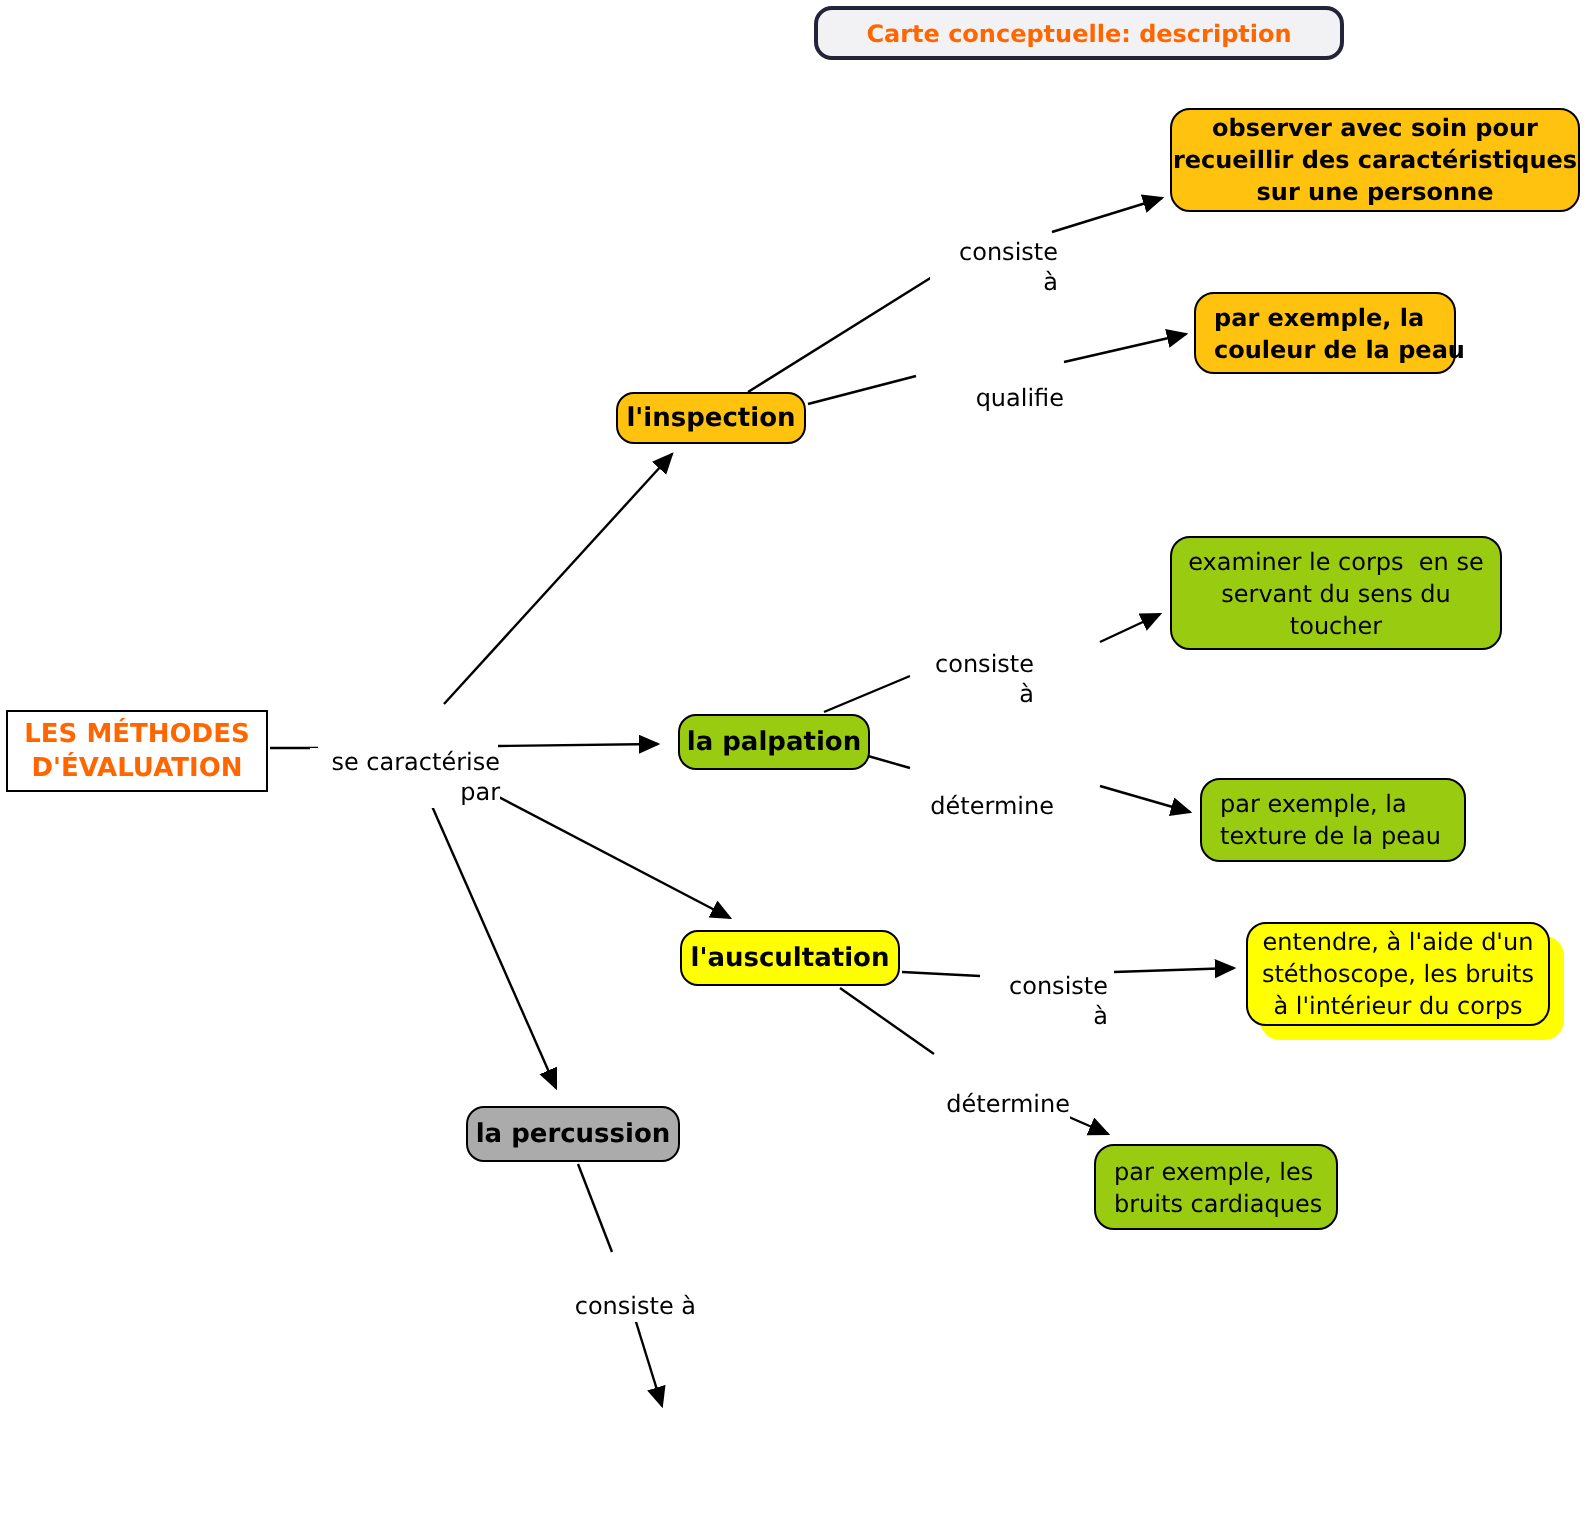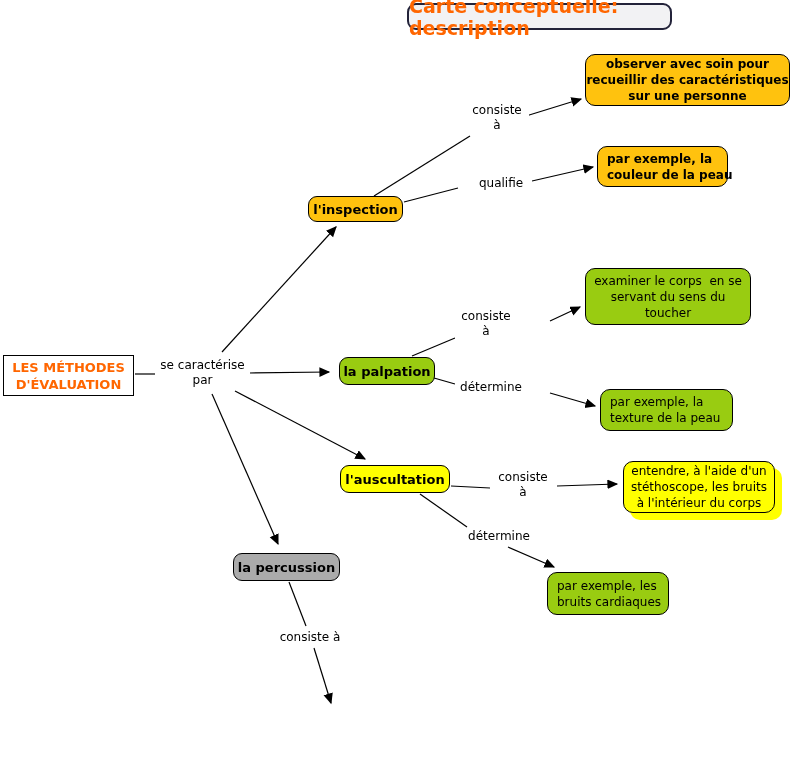--- a/index.html
+++ b/index.html
@@ -15,28 +15,29 @@
   }
   .detail{
     position:absolute;box-sizing:border-box;border:1.5px solid #000;border-radius:10px;
     font-size:12px;color:#000;padding:4px 6px;line-height:16px;
     display:flex;flex-direction:column;justify-content:center;
   }
   .detail.center{text-align:center;align-items:center;}
   .detail.left{text-align:left;align-items:flex-start;padding-left:9px;}
   .detail .box-line{white-space:pre;}
   .linklabel{
-    position:absolute;font-size:12px;color:#000;text-align:center;line-height:15px;
+    position:absolute;font-size:12px;color:#000;text-align:right;line-height:15px;
     background:#ffffff;
+    margin-top:16px;
   }
   .title-box{
     position:absolute;left:407px;top:3px;width:265px;height:27px;box-sizing:border-box;
     border:2px solid #23233a;border-radius:9px;background:#f2f2f4;
     display:flex;align-items:center;justify-content:center;
-    font-weight:bold;font-size:19px;color:#ff6600;
+    font-weight:bold;font-size:12px;color:#ff6600;
   }
   .root-box{
     position:absolute;left:3px;top:355px;width:131px;height:41px;box-sizing:border-box;
     border:1.5px solid #000;background:#ffffff;
     display:flex;flex-direction:column;align-items:center;justify-content:center;
     font-weight:bold;font-size:13px;line-height:17px;color:#ff6600;text-align:center;
   }
   .amber{background:#FFC20E;font-weight:bold;}
   .green{background:#99CC11;}
   .yellow{background:#FFFF00;}

